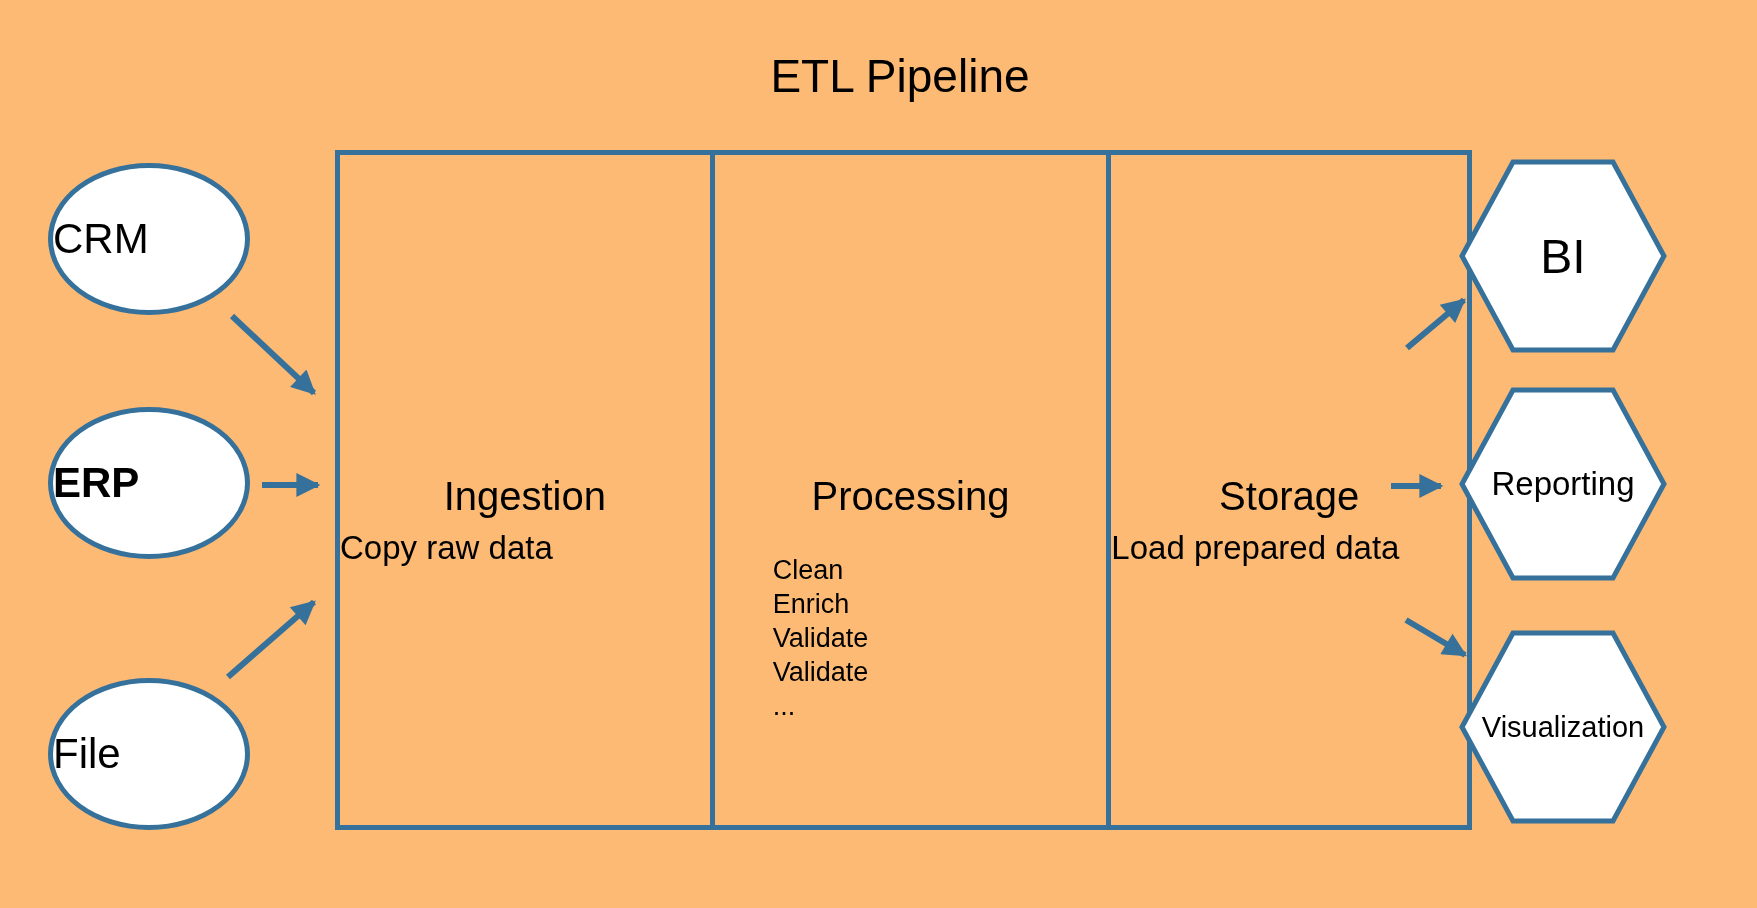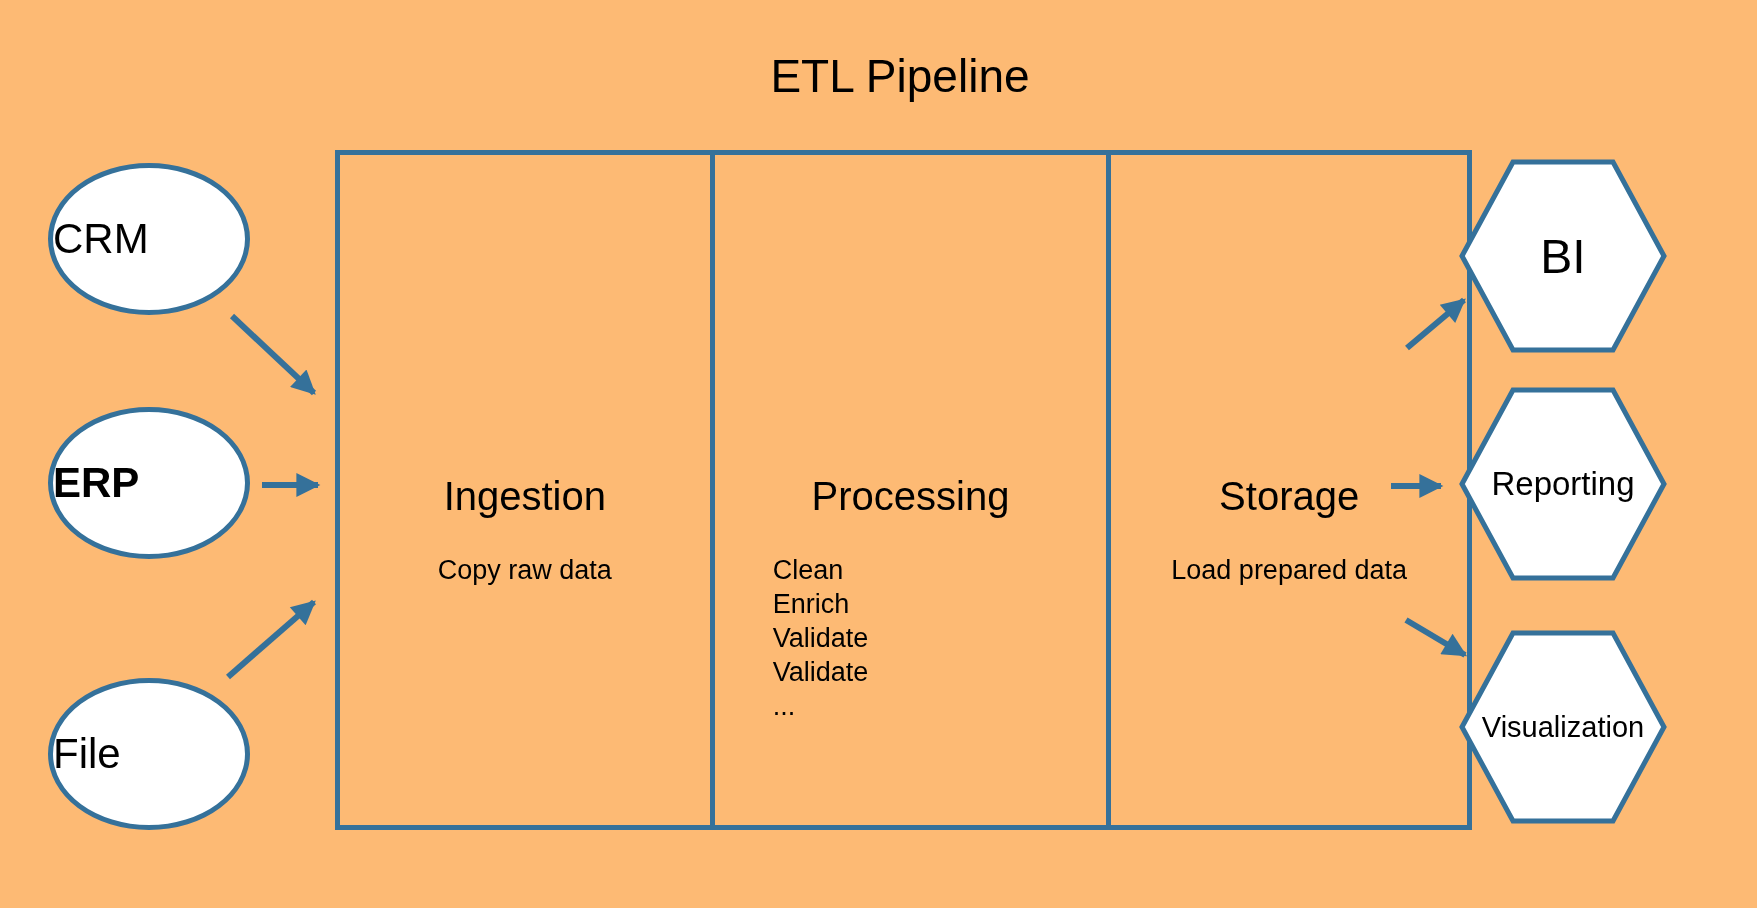--- a/index.html
+++ b/index.html
@@ -48,25 +48,25 @@
     position: absolute;
     top: 318px;
     left: 0;
     width: 100%;
     text-align: center;
     font-size: 40px;
     line-height: 1.15;
   }
   .stage-sub {
     position: absolute;
-    top: 398px;
+    top: 376px;
     left: 0;
     width: 100%;
-    text-align: center;
-    font-size: 27px;
+    text-align: left;
+    font-size: 33px;
     line-height: 34px;
   }
   .stage-list {
     position: absolute;
     top: 398px;
     left: 58px;
     text-align: left;
     font-size: 27px;
     line-height: 34px;
   }

